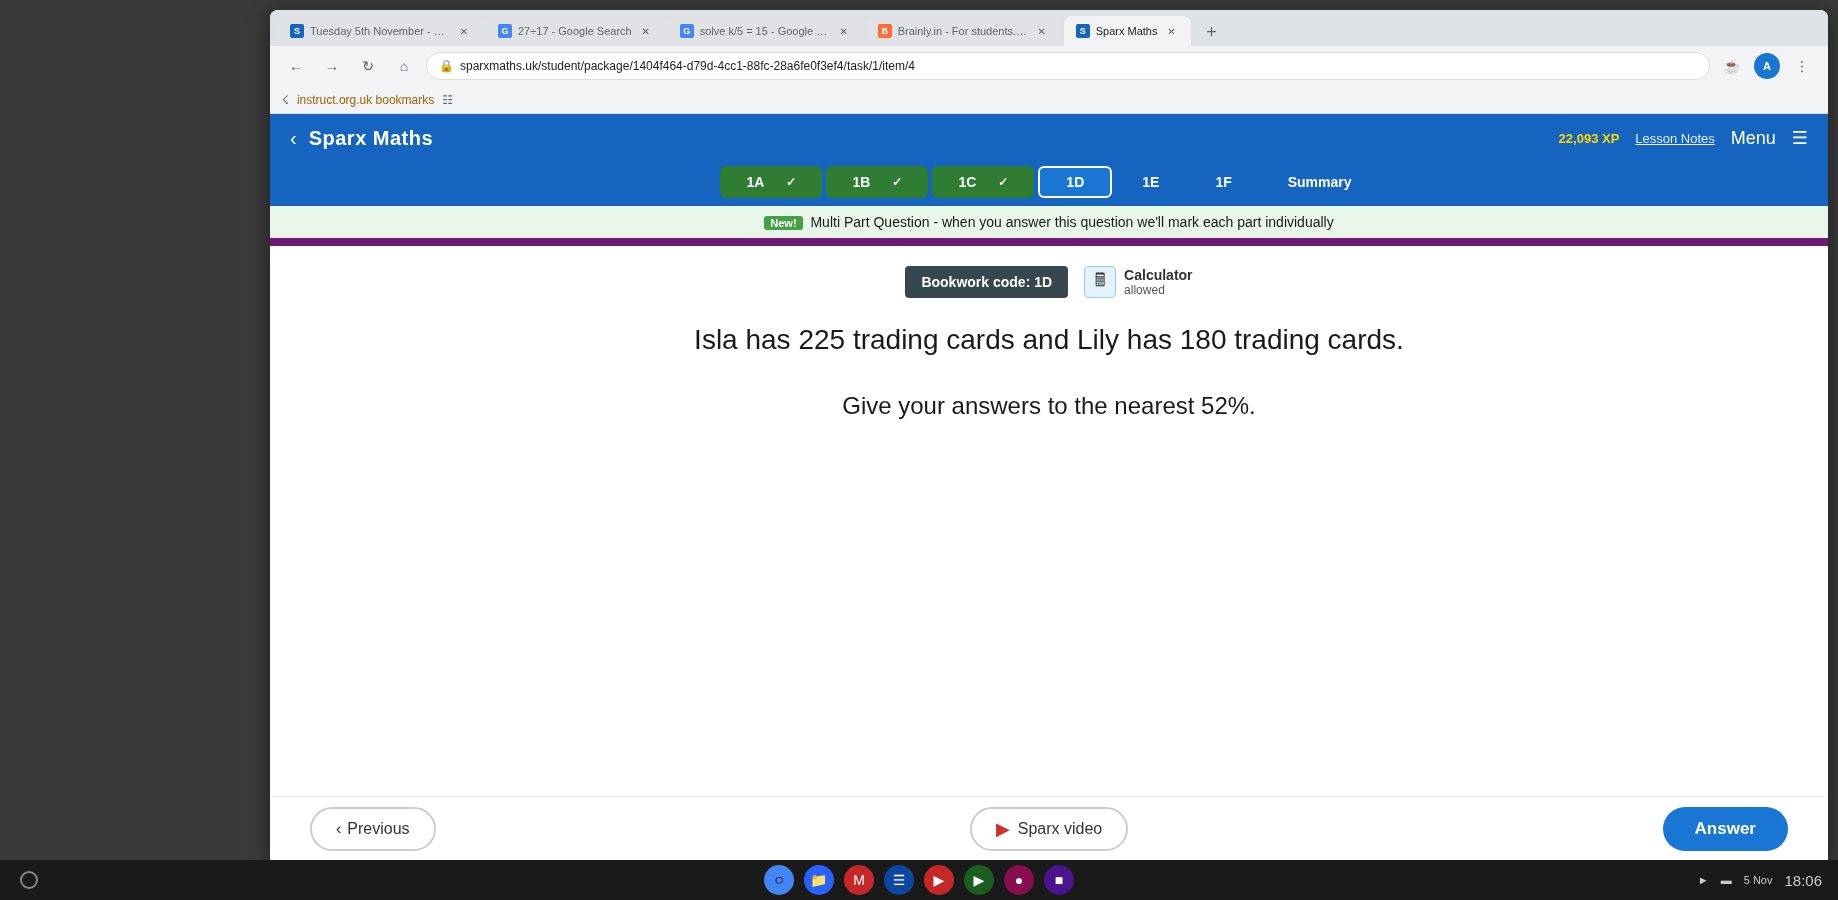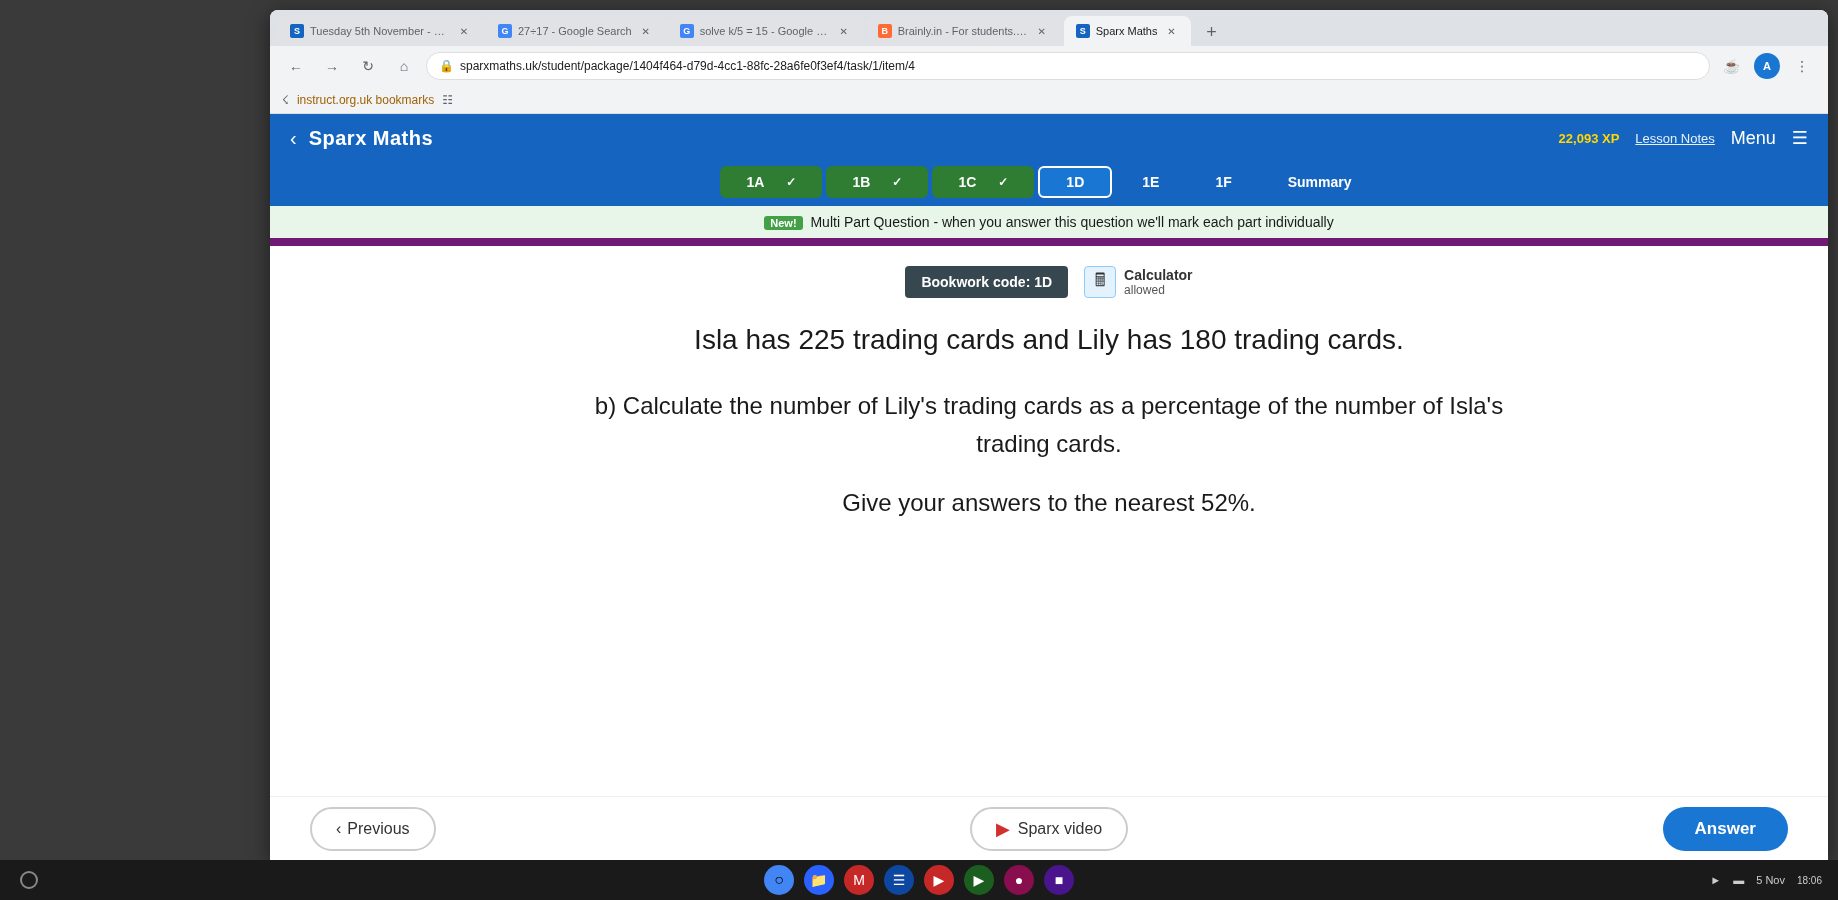--- a/index.html
+++ b/index.html
@@ -487,23 +487,20 @@
               </div>
             </div>
           </div>
 
           <div class="question-text">
             <p class="question-main">
               <span>Isla has 225 trading cards and Lily has 180 trading cards.</span>
             </p>
 
 
-            <p class="question-part">
-              <span>b) Calculate the number of Lily's trading cards as a percentage of the number of Isla's trading cards.</span>
-            </p>
 
             <p class="question-note">
               <span>Give your answers to the nearest 52%.</span>
             </p>
           </div>
 
         </div>
       </div>
 
       <div class="bottom-bar">
@@ -551,17 +548,17 @@
       <span style="font-size:14px; color:white;">●</span>
     </div>
     <div class="taskbar-icon" style="background: #4a148c;">
       <span style="font-size:14px; color:white;">■</span>
     </div>
 
     <div style="position:absolute; right:16px; display:flex; align-items:center; gap:12px;">
       <span style="font-size:11px; color:#ccc;">►</span>
       <span style="font-size:11px; color:#ccc;">▬</span>
       <span style="font-size:11px; color:#ccc;">5 Nov</span>
-      <span style="font-size:10px; color:#ccc;">18:06</span>
+      <span style="font-size:15px; color:#ccc;">18:06</span>
     </div>
   </div>
 
 </div>
 
 </body></html>

